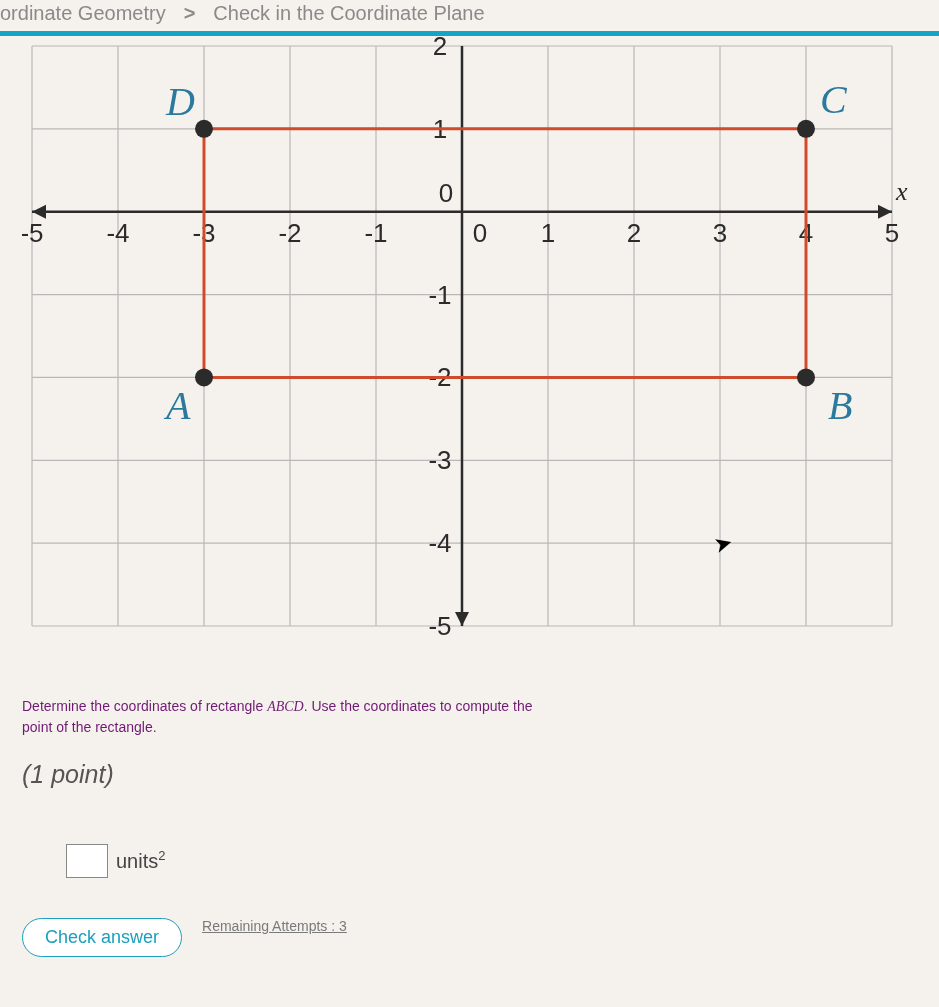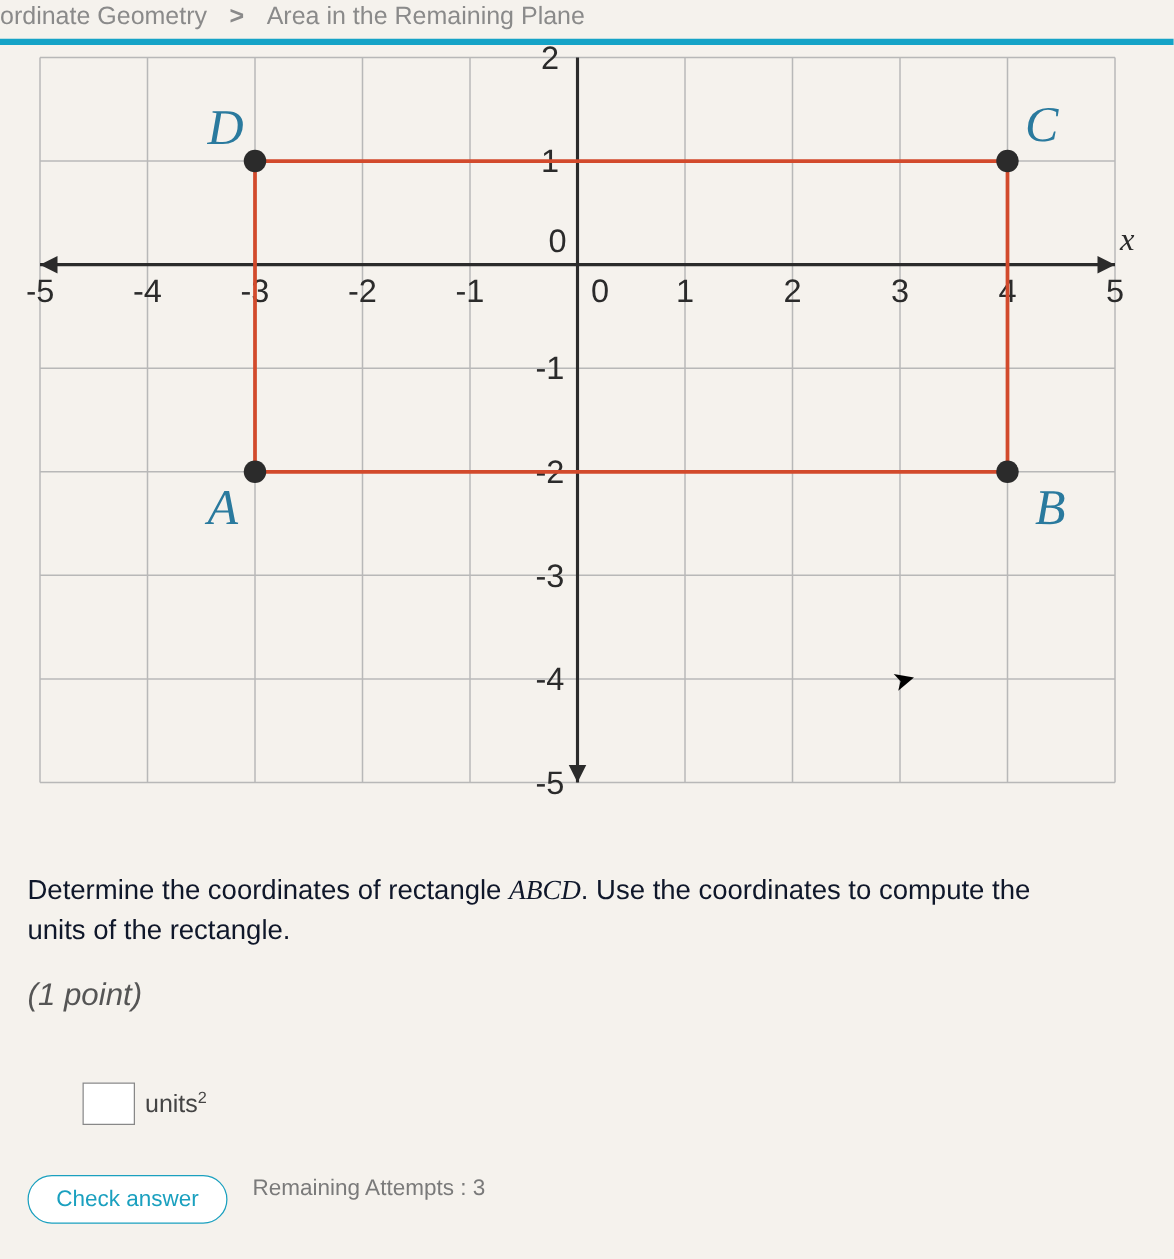--- a/index.html
+++ b/index.html
@@ -52,23 +52,23 @@
     font-family: 'Times New Roman', serif;
     font-style: italic;
     font-size: 40px;
     fill: #2a7a9e;
   }
   .rect-line { stroke: #d24a2c; stroke-width: 3; fill: none; }
   .rect-pt { fill: #2b2b2b; }
   .arrow { fill: #2b2b2b; }
   .question {
     margin-top: 40px;
-    font-size: 22px;
+    font-size: 14px;
     line-height: 1.45;
-    color: #0f172a;
+    color: #701a75;
   }
   .question .rect-name {
     font-family: 'Times New Roman', serif;
     font-style: italic;
   }
   .points {
     margin-top: 22px;
     font-size: 25px;
     font-style: italic;
     color: #555;
@@ -102,39 +102,40 @@
   .check-btn {
     border: 1.5px solid #1aa0bf;
     background: #fff;
     color: #1aa0bf;
     font-size: 18px;
     padding: 8px 22px;
     border-radius: 22px;
     cursor: pointer;
   }
   .remaining {
-    font-size: 18px;
+    font-size: 14px;
     color: #7a7a7a;
+    text-decoration: underline;
   }
   .cursor-arrow {
     position: absolute;
     left: 692px;
     top: 495px;
     font-size: 22px;
     color: #000;
     transform: rotate(-15deg);
   }
 </style>
 </head>
 <body>
 
 <div class="breadcrumb">
   <span>ordinate Geometry</span>
   <span class="sep">&gt;</span>
-  <span>Area in the Remaining Plane</span>
+  <span>Check in the Coordinate Plane</span>
 </div>
 <div class="divider"></div>
 
 <div class="content">
   <div class="chart-wrap">
     <svg id="chart-svg" width="895" height="620" viewBox="0 0 895 620">
         <line x1="10" y1="10" x2="10" y2="590" class="grid-line"></line>
         <line x1="96" y1="10" x2="96" y2="590" class="grid-line"></line>
         <line x1="182" y1="10" x2="182" y2="590" class="grid-line"></line>
         <line x1="268" y1="10" x2="268" y2="590" class="grid-line"></line>
@@ -186,21 +187,21 @@
         <text x="144" y="383.42857142857144" class="point-label">A</text>
         <text x="806" y="383.42857142857144" class="point-label">B</text>
         <text x="798" y="76.85714285714289" class="point-label">C</text>
         <text x="144" y="78.85714285714289" class="point-label">D</text>
       </svg>
     <div class="cursor-arrow">➤</div>
   </div>
 
   <p class="question">
     <span>Determine the coordinates of rectangle </span><span class="rect-name">ABCD</span><span>. Use the coordinates to compute the</span><br>
-    <span>units of the rectangle.</span>
+    <span>point of the rectangle.</span>
   </p>
 
   <p class="points">(1 point)</p>
 
   <div class="answer-row">
     <input class="answer-input" type="text" style="">
     <span class="units">
       <span>units</span><sup>2</sup>
     </span>
   </div>

